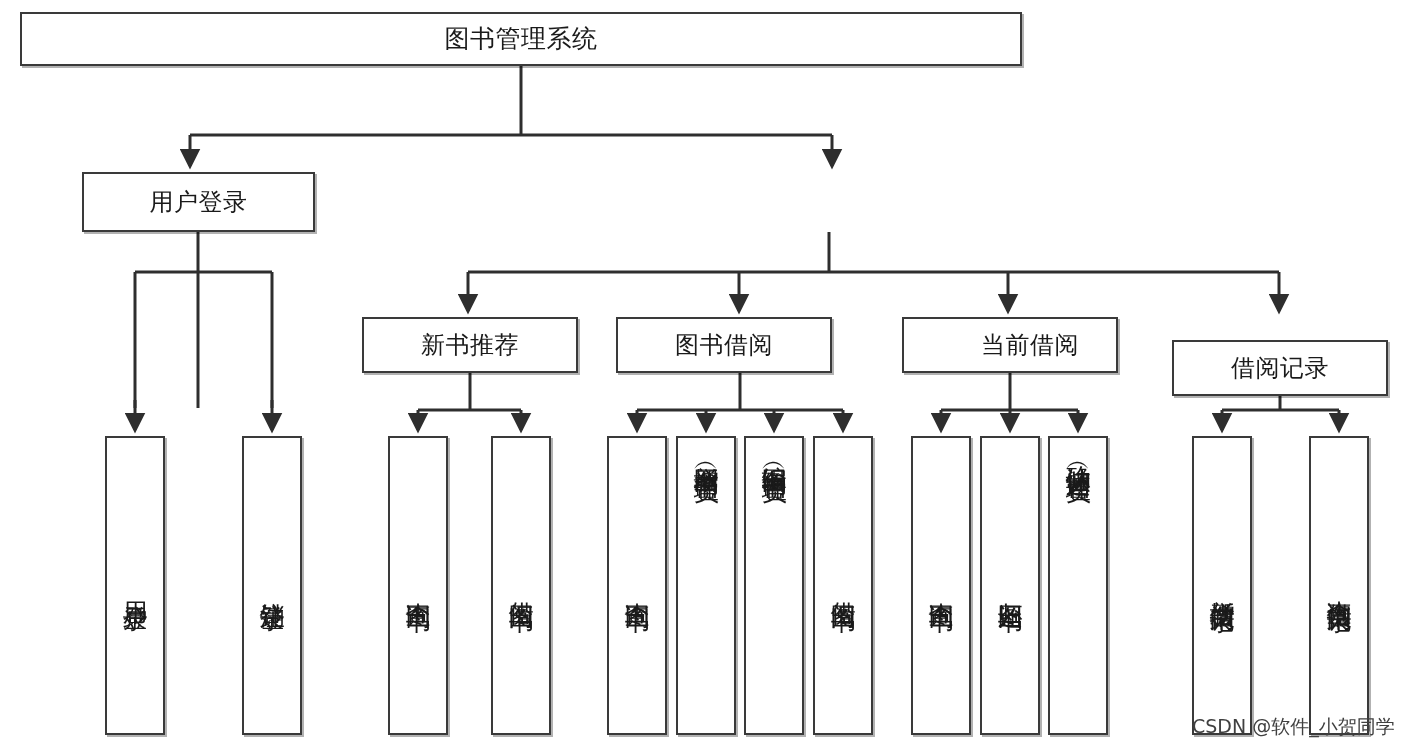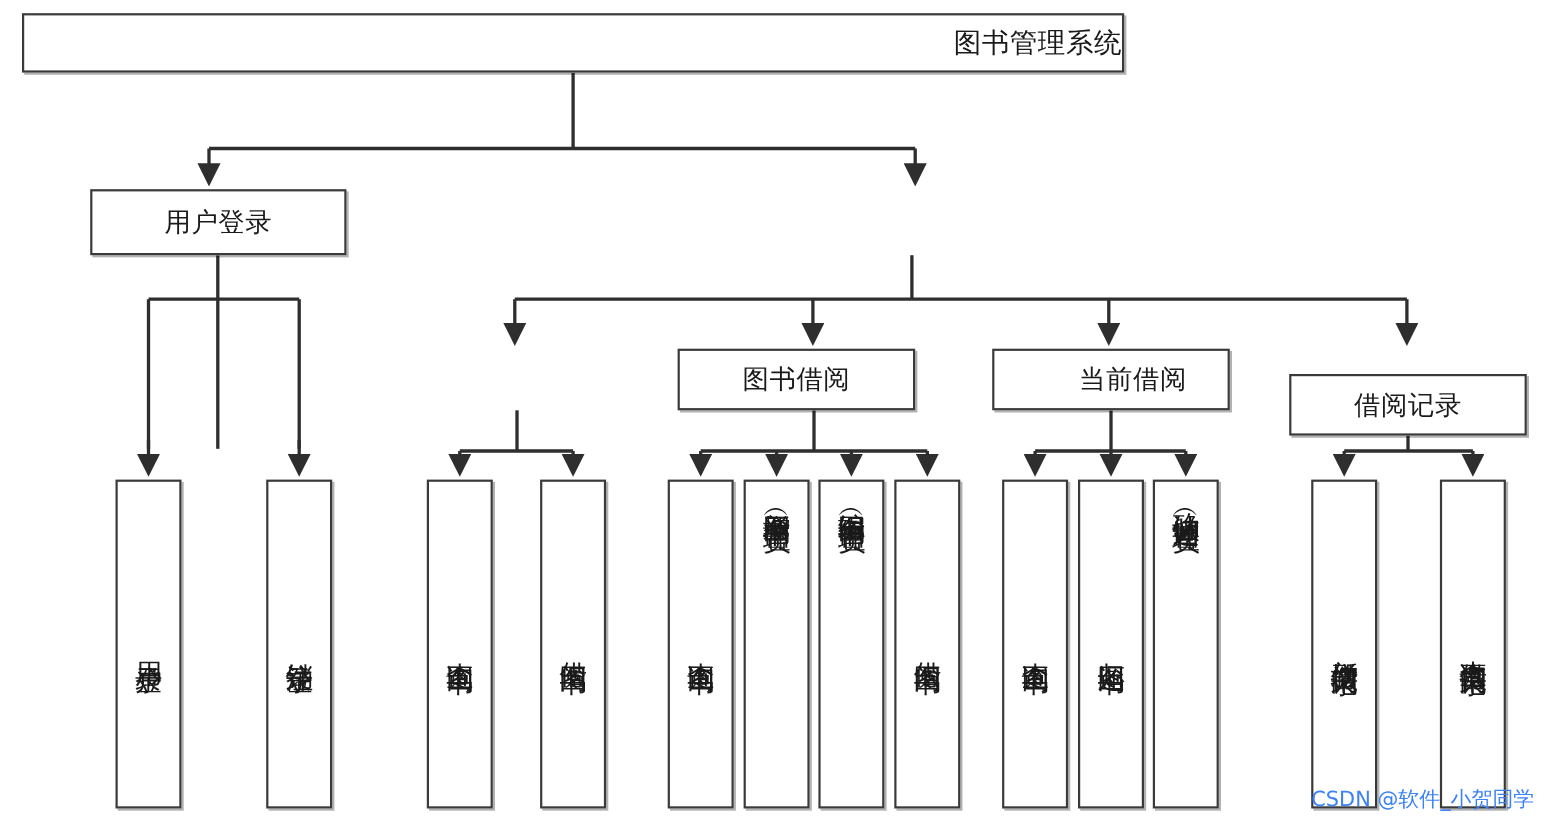--- a/index.html
+++ b/index.html
@@ -66,21 +66,21 @@
     text-align: center;
   }
   .node.vert.tall .node-label {
     align-self: flex-start;
   }
   #watermark {
     position: absolute;
     left: 1192px;
     top: 714px;
     font-size: 19px;
-    color: #3b82f6;
+    color: #404040;
     white-space: nowrap;
     z-index: 3;
     font-family: "DejaVu Sans", "Liberation Sans", sans-serif;
   }
 </style>
 </head>
 <body>
 
 <div id="diagram-root">
 
@@ -130,29 +130,32 @@
       <path d="M 1010 410 L 1010 430" marker-end="url(#arrow)"></path>
       <path d="M 1078 410 L 1078 430" marker-end="url(#arrow)"></path>
 
       <path d="M 1280 373 L 1280 410"></path>
       <path d="M 1222 410 L 1339 410"></path>
       <path d="M 1222 410 L 1222 430" marker-end="url(#arrow)"></path>
       <path d="M 1339 410 L 1339 430" marker-end="url(#arrow)"></path>
     </g>
   </svg>
 
-  <div class="node horiz root" style="left:20px; top:12px; width:1002px; height:54px;justify-content:flex-end;">
+  <div class="node horiz root" style="left:20px; top:12px; width:1002px; height:54px;">
     <span class="node-label">图书管理系统</span>
   </div>
 
   <div class="node horiz" style="left:82px; top:172px; width:233px; height:60px;">
     <span class="node-label">用户登录</span>
   </div>
 
 
+  <div class="node horiz" style="left:362px; top:317px; width:216px; height:56px;">
+    <span class="node-label">新书推荐</span>
+  </div>
 
   <div class="node horiz" style="left:616px; top:317px; width:216px; height:56px;">
     <span class="node-label">图书借阅</span>
   </div>
 
   <div class="node horiz" style="left:902px; top:317px; width:216px; height:56px;padding-left:40px;">
     <span class="node-label">当前借阅</span>
   </div>
 
   <div class="node horiz" style="left:1172px; top:317px; width:216px; height:56px;margin-top:23px;">

